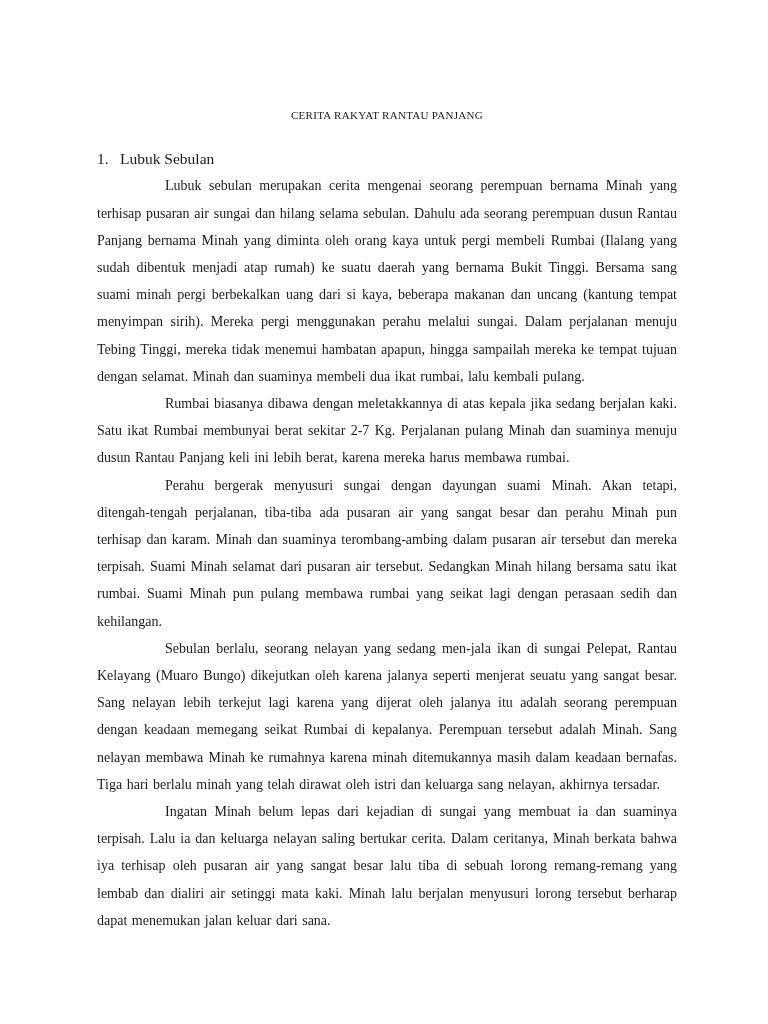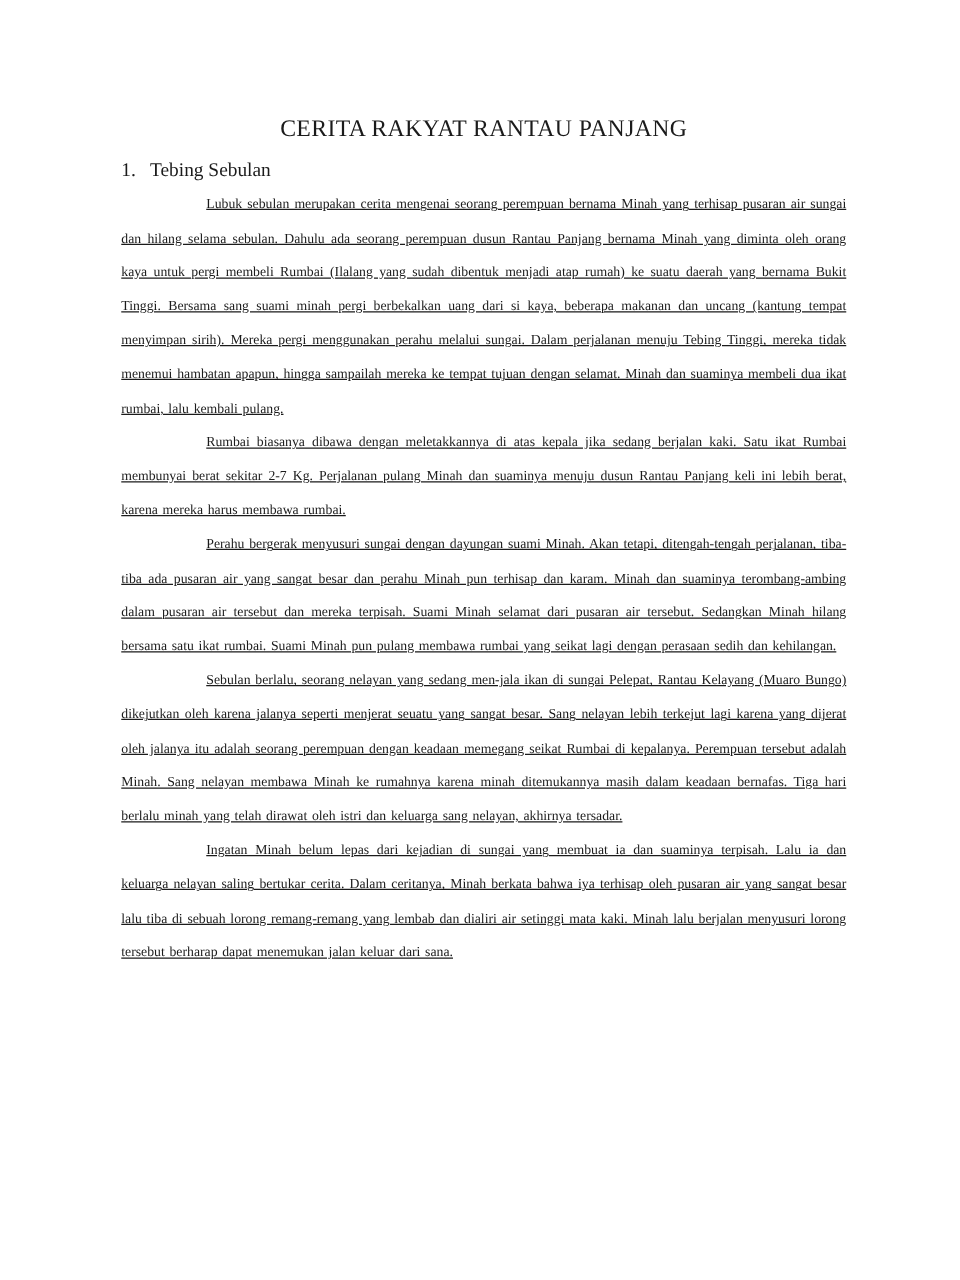--- a/index.html
+++ b/index.html
@@ -16,56 +16,55 @@
     position: relative;
   }
   .page {
     position: absolute;
     left: 97px;
     top: 86px;
     width: 580px;
   }
   .doc-title {
     text-align: center;
-    font-size: 19px;
+    font-size: 11px;
     font-weight: normal;
     letter-spacing: 0.3px;
     line-height: 27.2px;
-    margin: 4px;
+    margin: 16px;
     white-space: nowrap;
   }
   .section-heading {
     display: flex;
     font-size: 15.5px;
     line-height: 27.2px;
     margin-top: 6px;
   }
   .section-number {
     width: 23px;
     flex: 0 0 23px;
   }
   .story-paragraph {
     margin: 0;
-    font-size: 11px;
+    font-size: 14px;
     line-height: 27.2px;
     text-align: justify;
     text-indent: 68px;
     word-spacing: 1px;
-    text-decoration: underline;
   }
 </style>
 </head>
 <body>
 
 <div class="page">
   <h1 class="doc-title">CERITA RAKYAT RANTAU PANJANG</h1>
 
   <div class="section-heading">
     <span class="section-number">1.</span>
-    <span class="section-label">Tebing Sebulan</span>
+    <span class="section-label">Lubuk Sebulan</span>
   </div>
 
   <p class="story-paragraph">Lubuk sebulan merupakan cerita mengenai seorang perempuan bernama Minah yang terhisap pusaran air sungai dan hilang selama sebulan. Dahulu ada seorang perempuan dusun Rantau Panjang bernama Minah yang diminta oleh orang kaya untuk pergi membeli Rumbai (Ilalang yang sudah dibentuk menjadi atap rumah) ke suatu daerah yang bernama Bukit Tinggi. Bersama sang suami minah pergi berbekalkan uang dari si kaya, beberapa makanan dan uncang (kantung tempat menyimpan sirih). Mereka pergi menggunakan perahu melalui sungai. Dalam perjalanan menuju Tebing Tinggi, mereka tidak menemui hambatan apapun, hingga sampailah mereka ke tempat tujuan dengan selamat. Minah dan suaminya membeli dua ikat rumbai, lalu kembali pulang.</p>
   <p class="story-paragraph">Rumbai biasanya dibawa dengan meletakkannya di atas kepala jika sedang berjalan kaki. Satu ikat Rumbai membunyai berat sekitar 2-7 Kg. Perjalanan pulang Minah dan suaminya menuju dusun Rantau Panjang keli ini lebih berat, karena mereka harus membawa rumbai.</p>
   <p class="story-paragraph">Perahu bergerak menyusuri sungai dengan dayungan suami Minah. Akan tetapi, ditengah-tengah perjalanan, tiba-tiba ada pusaran air yang sangat besar dan perahu Minah pun terhisap dan karam. Minah dan suaminya terombang-ambing dalam pusaran air tersebut dan mereka terpisah. Suami Minah selamat dari pusaran air tersebut. Sedangkan Minah hilang bersama satu ikat rumbai. Suami Minah pun pulang membawa rumbai yang seikat lagi dengan perasaan sedih dan kehilangan.</p>
   <p class="story-paragraph">Sebulan berlalu, seorang nelayan yang sedang men-jala ikan di sungai Pelepat, Rantau Kelayang (Muaro Bungo) dikejutkan oleh karena jalanya seperti menjerat seuatu yang sangat besar. Sang nelayan lebih terkejut lagi karena yang dijerat oleh jalanya itu adalah seorang perempuan dengan keadaan memegang seikat Rumbai di kepalanya. Perempuan tersebut adalah Minah. Sang nelayan membawa Minah ke rumahnya karena minah ditemukannya masih dalam keadaan bernafas. Tiga hari berlalu minah yang telah dirawat oleh istri dan keluarga sang nelayan, akhirnya tersadar.</p>
   <p class="story-paragraph">Ingatan Minah belum lepas dari kejadian di sungai yang membuat ia dan suaminya terpisah. Lalu ia dan keluarga nelayan saling bertukar cerita. Dalam ceritanya, Minah berkata bahwa iya terhisap oleh pusaran air yang sangat besar lalu tiba di sebuah lorong remang-remang yang lembab dan dialiri air setinggi mata kaki. Minah lalu berjalan menyusuri lorong tersebut berharap dapat menemukan jalan keluar dari sana.</p>
 </div>
 
 </body></html>

